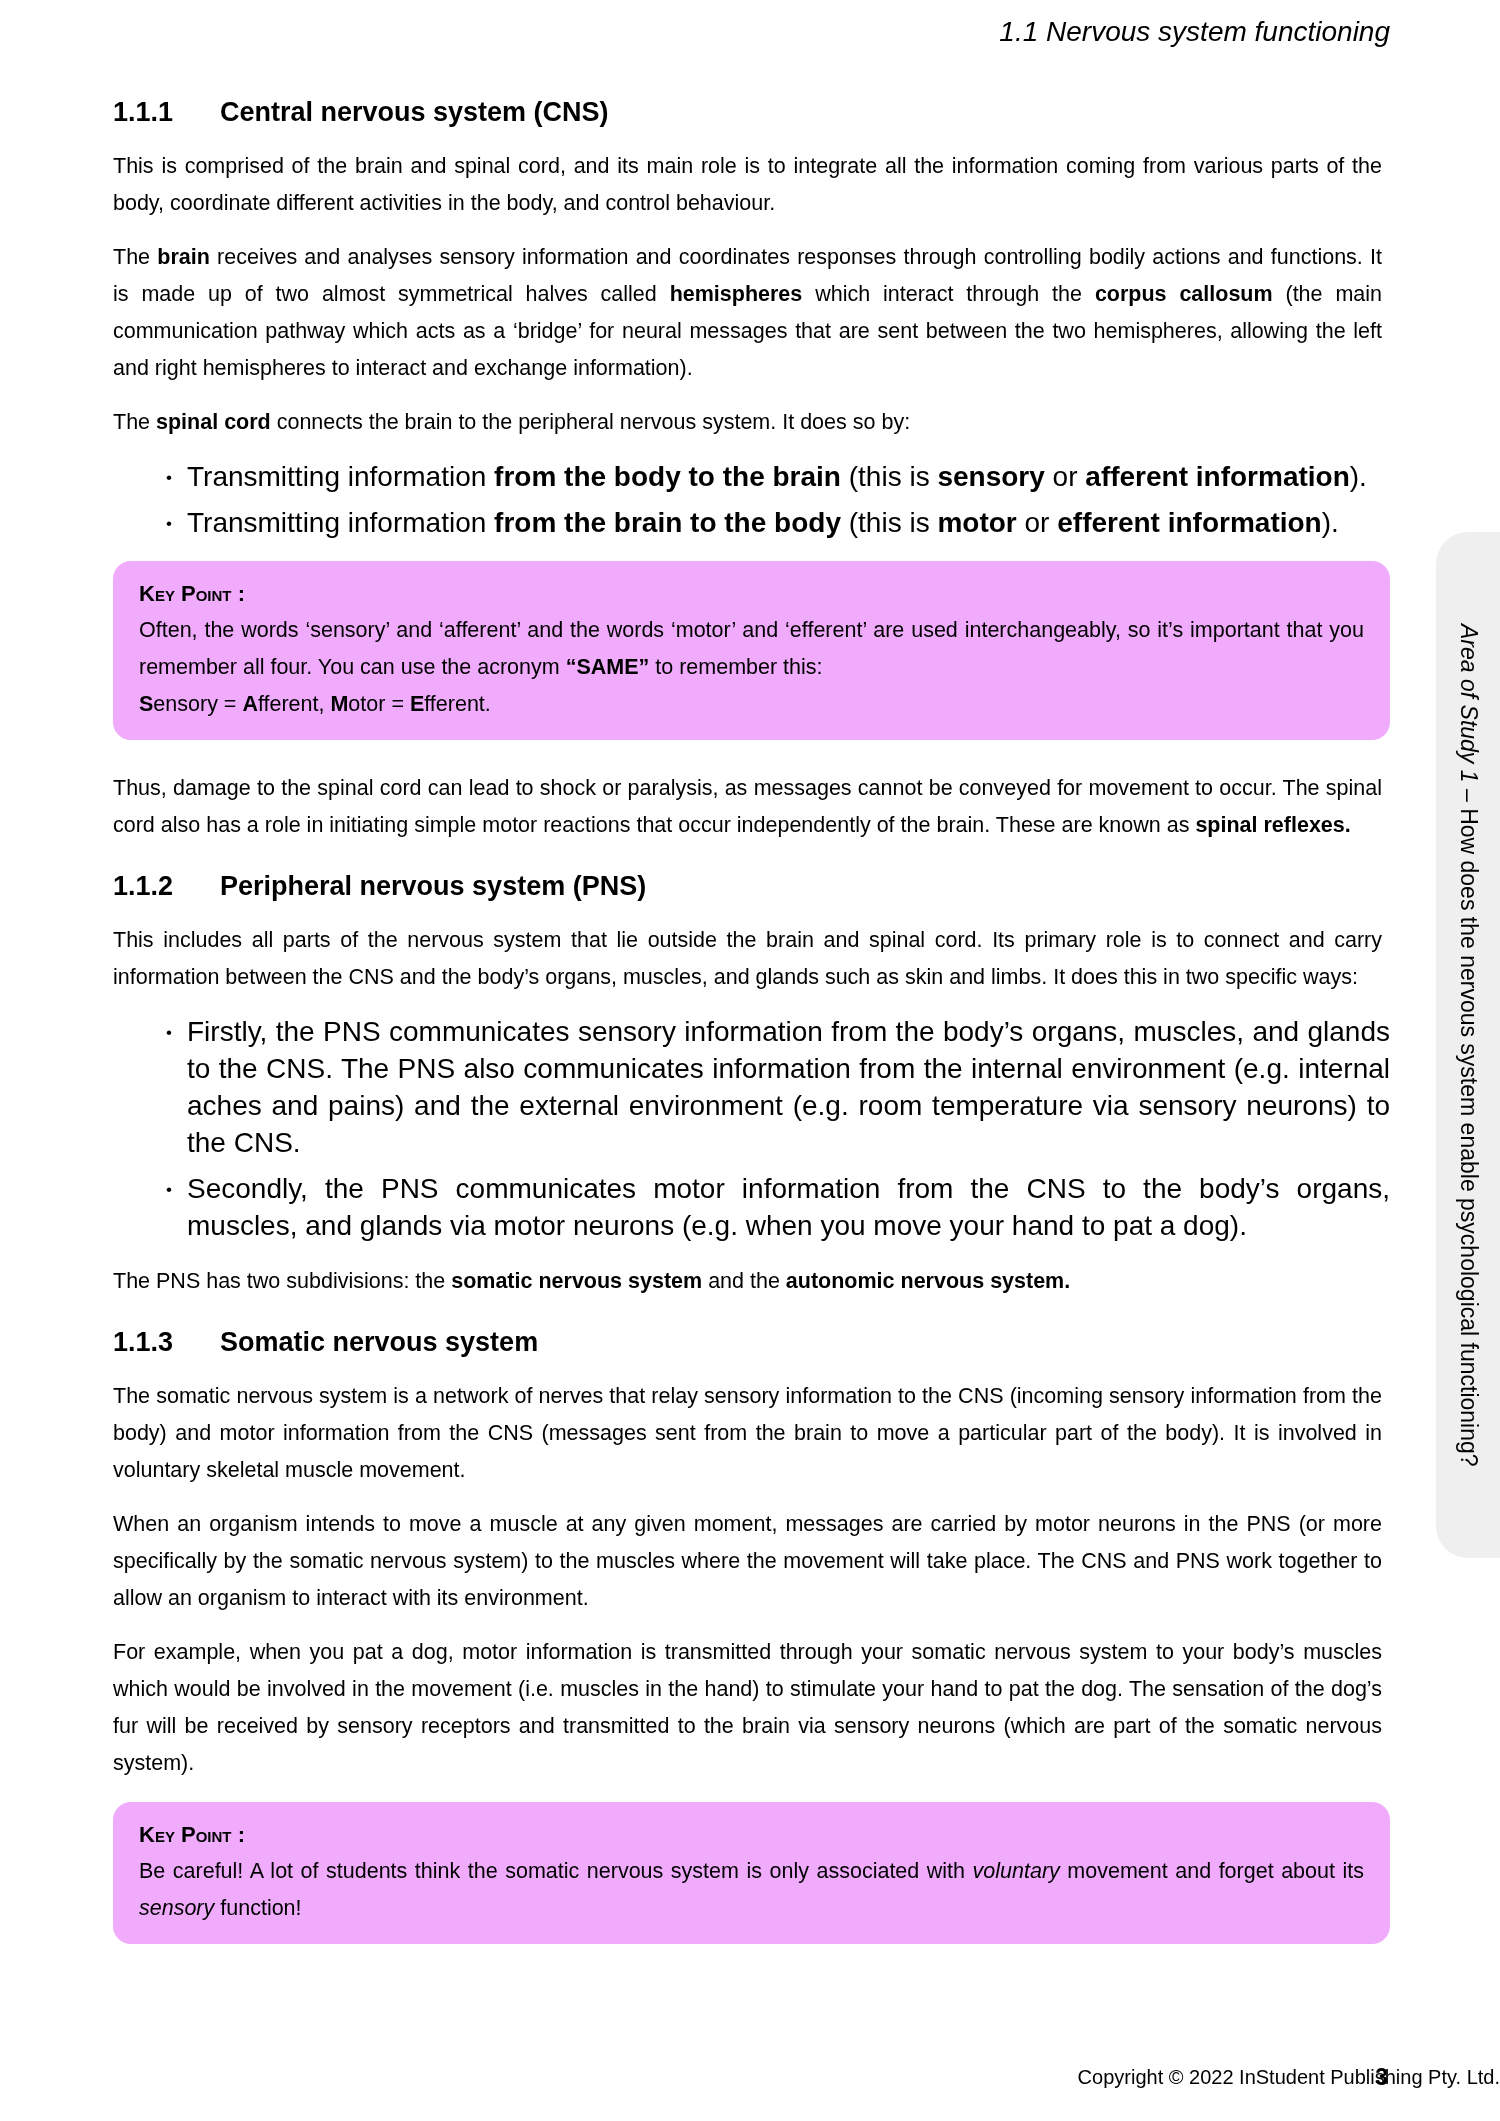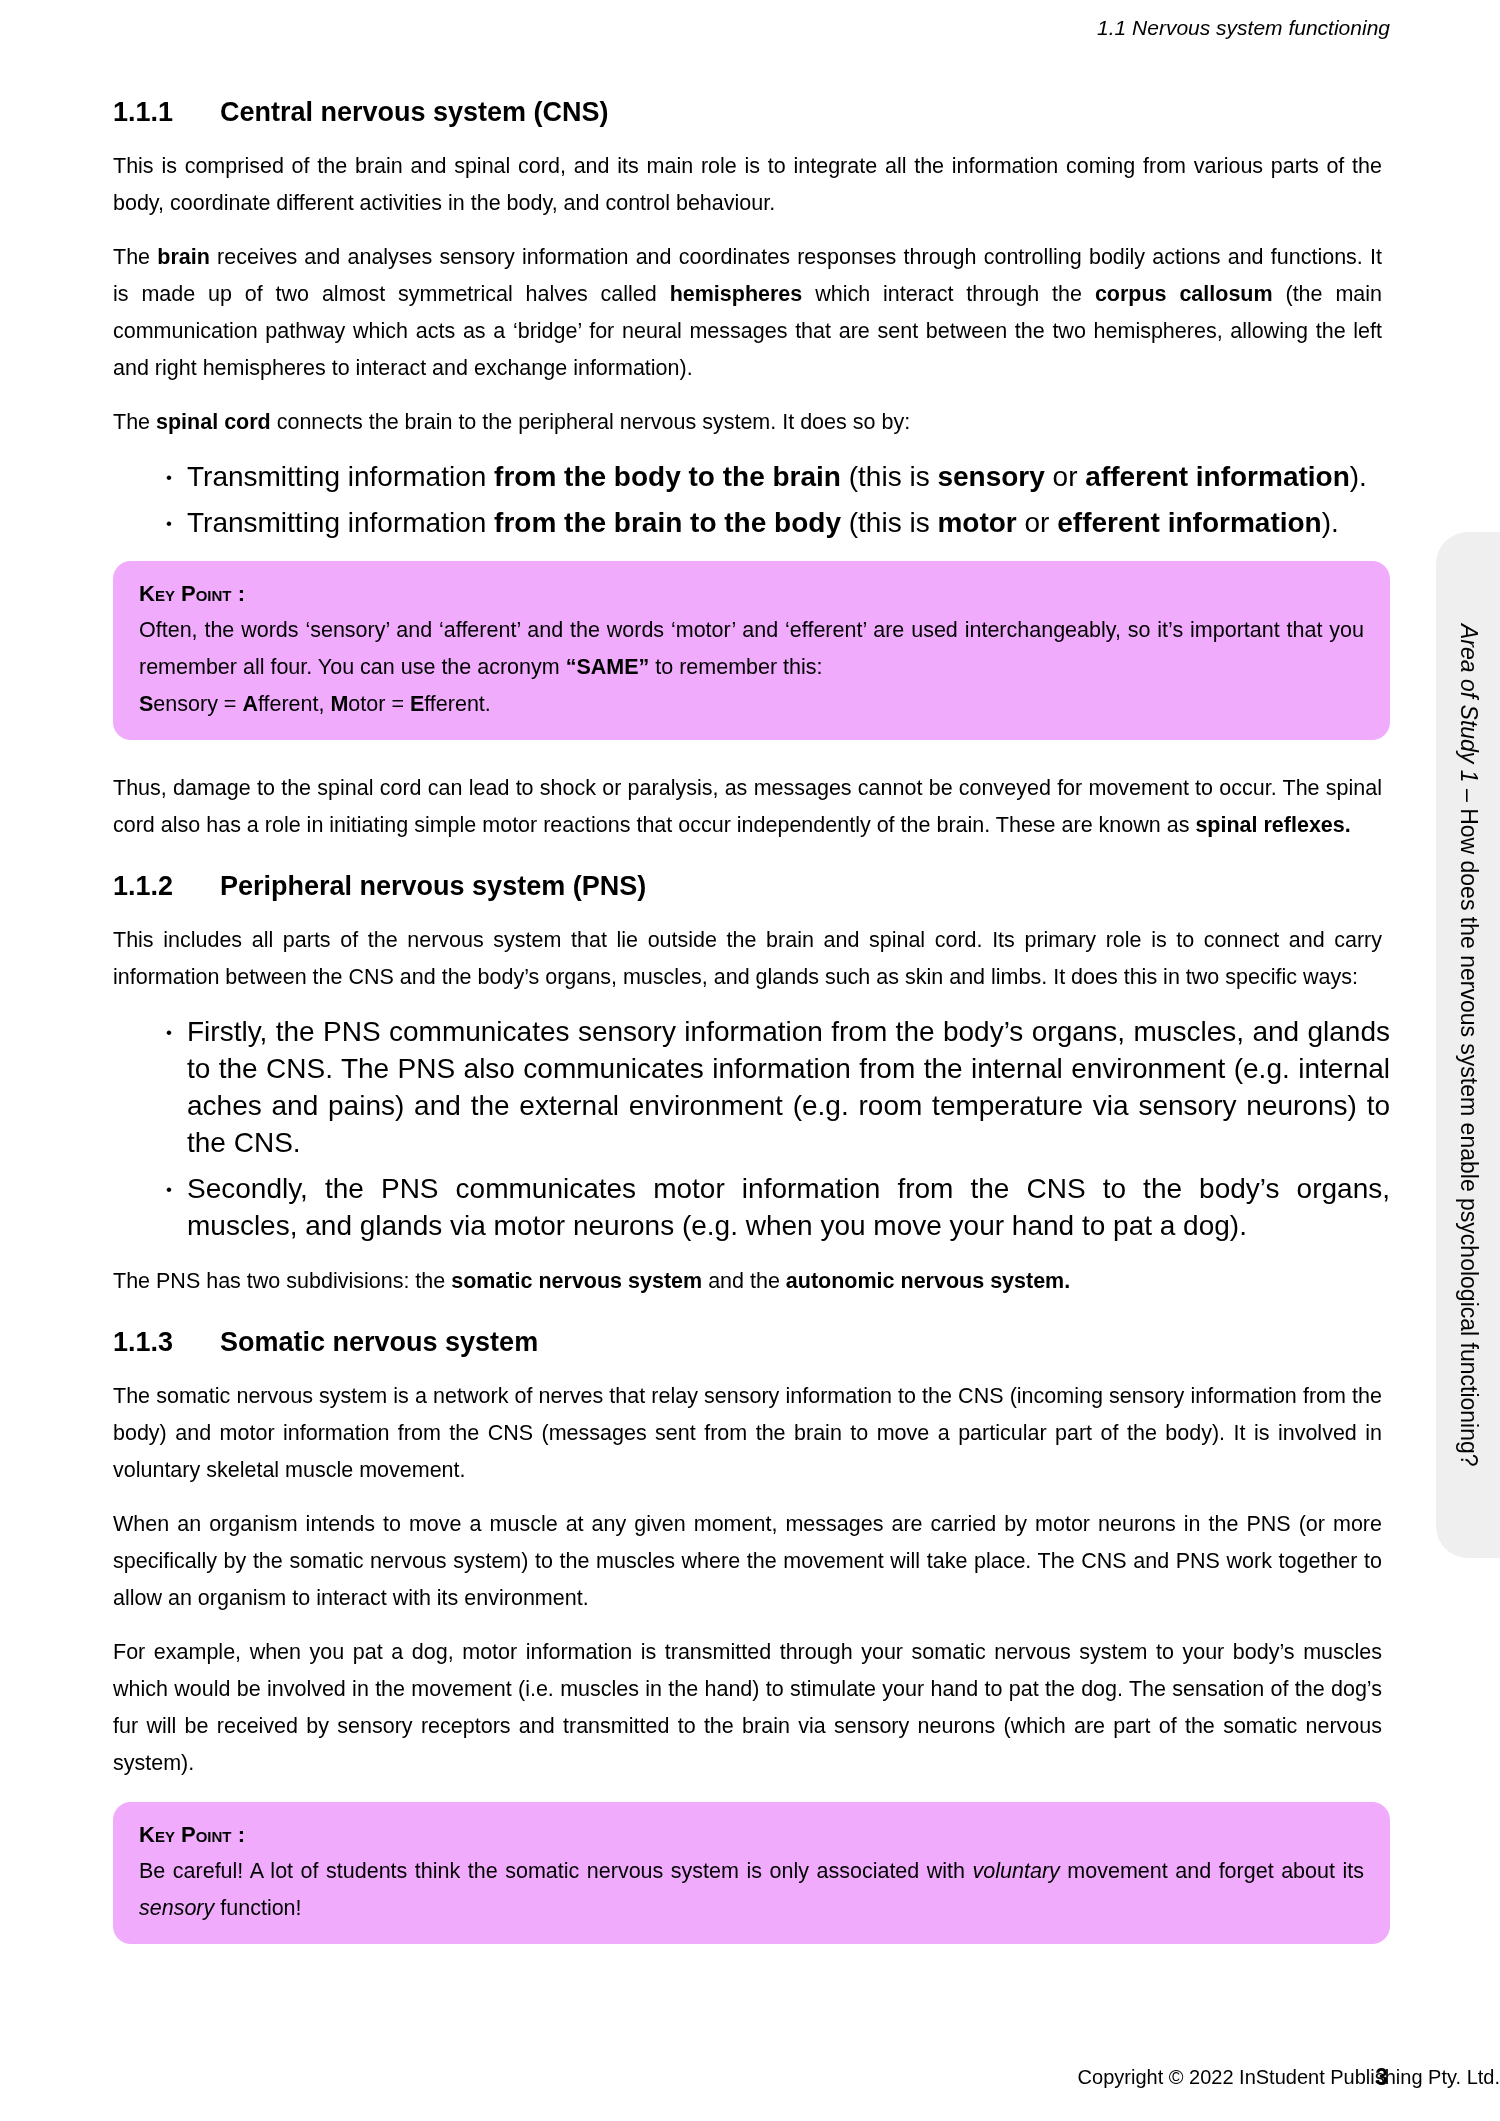--- a/index.html
+++ b/index.html
@@ -7,21 +7,21 @@
     width:1500px;height:2121px;
     background:#ffffff;color:#000000;
     font-family:"Liberation Sans","DejaVu Sans",sans-serif;
     position:relative;overflow:hidden;
   }
   .b{font-weight:bold;}
   .i{font-style:italic;}
 
   .page-header{
     position:absolute;top:16px;right:110px;
-    font-style:italic;font-size:21px;
+    font-style:italic;font-size:28px;
   }
 
   .content{
     position:absolute;left:113px;top:96px;width:1277px;
   }
 
   h1.sec{
     font-size:27px;font-weight:bold;margin:0 0 20px 0;line-height:32px;
   }
   h1.sec.later{margin-top:26px;}

